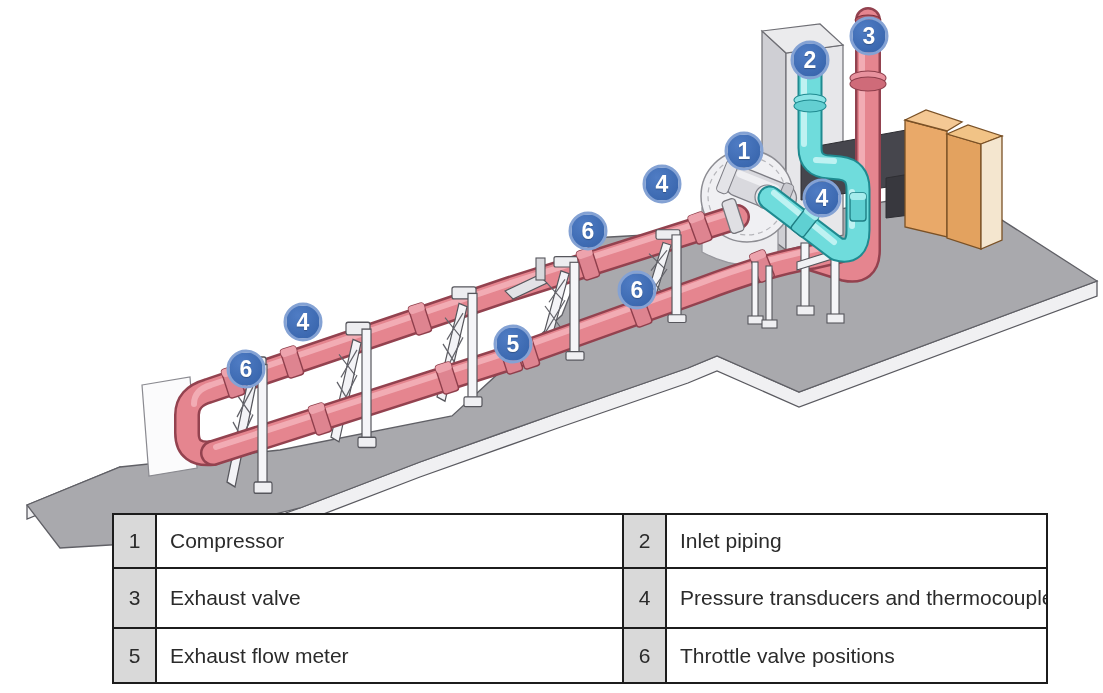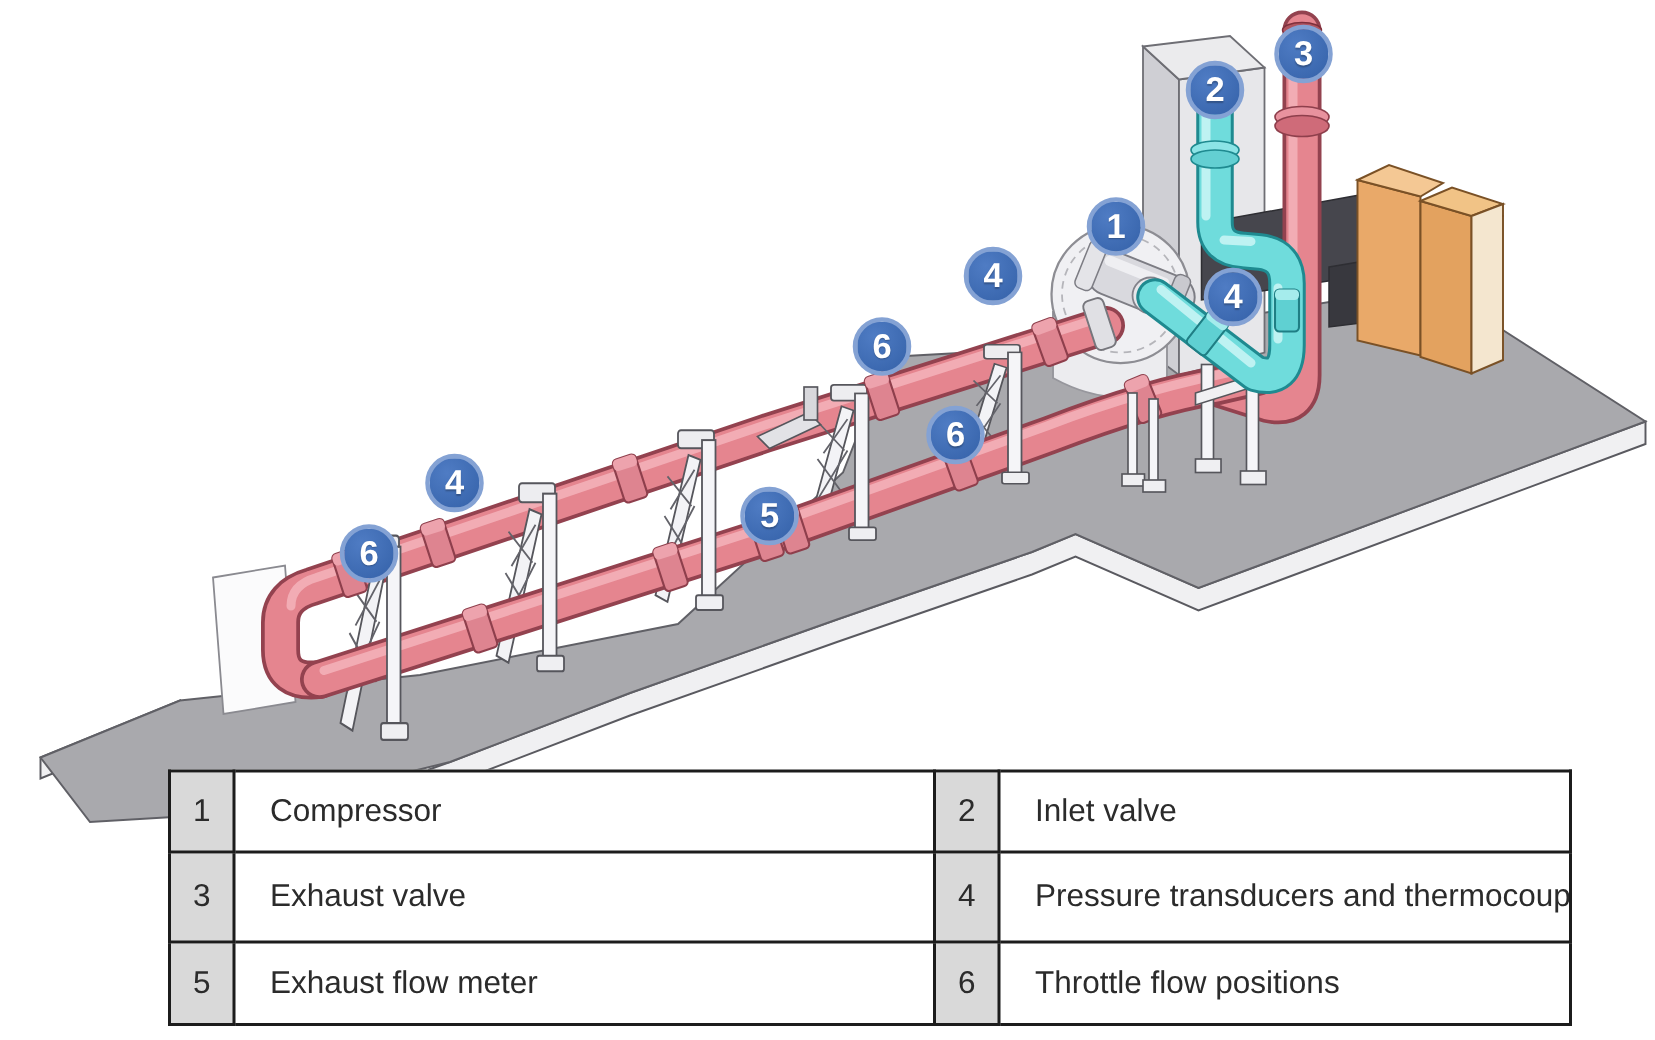--- a/index.html
+++ b/index.html
@@ -16,21 +16,21 @@
     transform:translate(-50%,-50%);
     text-shadow:0 1px 1px rgba(0,0,0,.25);
   }
   #legend{
     position:absolute;left:112px;top:513px;width:934px;
     border-collapse:collapse;table-layout:fixed;
     font-size:21px;color:#2b2b2b;background:#ffffff;
   }
   #legend td{border:2px solid #1c1c1c;overflow:hidden;white-space:nowrap;}
   #legend td.num{background:#d9d9d9;text-align:center;}
-  #legend td.lbl{padding-left:23px;}
+  #legend td.lbl{padding-left:13px;}
   #legend tr:nth-child(1){height:54px;}
   #legend tr:nth-child(2){height:60px;}
   #legend tr:nth-child(3){height:55px;}
 </style>
 </head>
 <body>
 
 <div class="stage">
 
 <svg width="1103" height="693" viewBox="0 0 1103 693">
@@ -199,30 +199,30 @@
     <col style="width:43px">
         <col style="width:467px">
         <col style="width:43px">
         <col style="width:381px">
   </colgroup>
   <tbody id="legend-body">
         <tr>
           <td class="num">1</td>
           <td class="lbl">Compressor</td>
           <td class="num">2</td>
-          <td class="lbl">Inlet valve</td>
+          <td class="lbl">Inlet piping</td>
         </tr>
         <tr>
           <td class="num">3</td>
           <td class="lbl">Exhaust valve</td>
           <td class="num">4</td>
           <td class="lbl">Pressure transducers and thermocouples</td>
         </tr>
         <tr>
           <td class="num">5</td>
           <td class="lbl">Exhaust flow meter</td>
           <td class="num">6</td>
-          <td class="lbl">Throttle flow positions</td>
+          <td class="lbl">Throttle valve positions</td>
         </tr>
       </tbody>
 </table>
 
 </div>
 
 </body></html>

